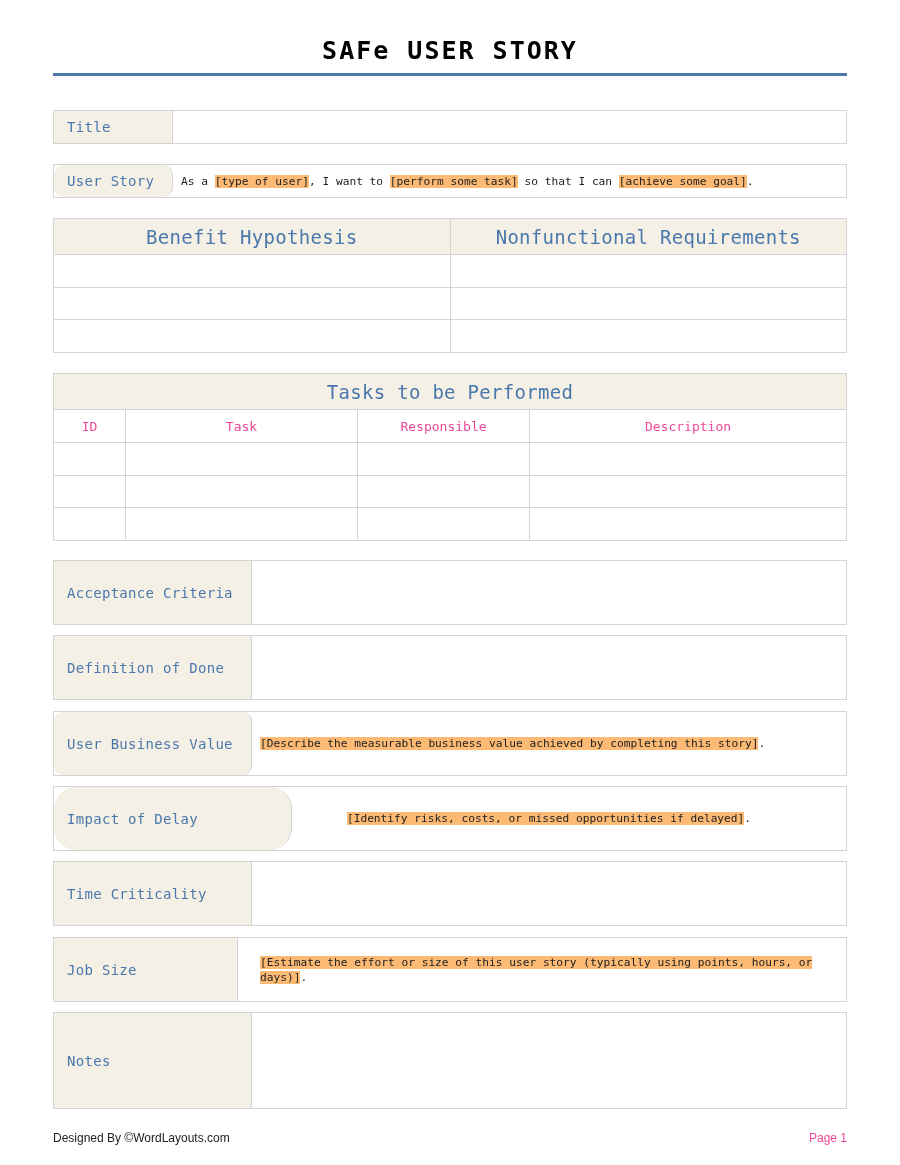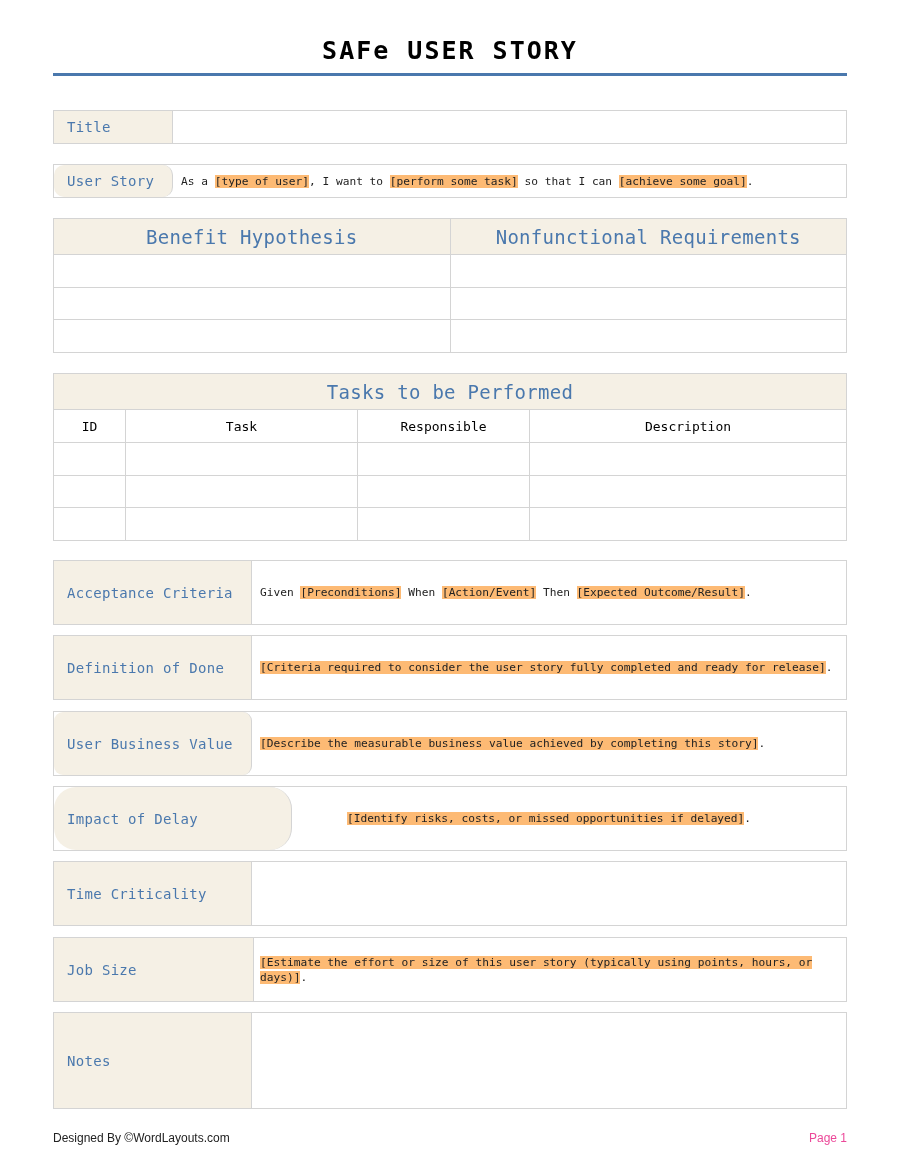--- a/index.html
+++ b/index.html
@@ -21,21 +21,21 @@
     }
     .value-cell {
       position: absolute; top: 0; bottom: 0; right: 0;
       display: flex; align-items: center; padding: 0 8px; font-size: 11.2px; line-height: 15px; color: #222;
     }
     .hl { background: #fdba74; }
 
     table { border-collapse: collapse; width: 100%; height: 100%; table-layout: fixed; }
     td, th { border: 1px solid #d4d4d4; }
     .hdr-cell { background: #f5f0e5; color: #4a78ad; font-weight: normal; font-size: 19px; text-align: center; letter-spacing: 0.3px; }
-    .col-head { font-weight: normal; font-size: 13px; color: #000000; text-align: center; }
+    .col-head { font-weight: normal; font-size: 13px; color: #ec4899; text-align: center; }
     .tbl-block { position: absolute; left: 53px; width: 794px; }
 
     .footer-left { position: absolute; left: 53px; top: 1131px; font-family: "Liberation Sans", sans-serif; font-size: 12px; color: #222; }
     .footer-right { position: absolute; right: 53px; top: 1131px; font-family: "Liberation Sans", sans-serif; font-size: 12px; color: #ec4899; }
   </style>
 </head>
 <body>
 
 <div class="page-title">SAFe USER STORY</div>
 <div class="title-rule"></div>
@@ -110,30 +110,24 @@
           <td></td>
           <td></td>
           <td></td>
         </tr>
   </tbody>
     </table>
 </div>
 
 <div class="block" style="top:560px;height:65px;">
   <div class="label-cell" style="width:198px;">Acceptance Criteria</div>
-  <div class="value-cell" style="left:198px;">
-    <span><span>Given </span><span class="hl">[Preconditions]</span><span> When </span><span class="hl">[Action/Event]</span><span> Then </span><span class="hl">[Expected Outcome/Result]</span><span>.</span></span>
-  </div>
 </div>
 
 <div class="block" style="top:635px;height:65px;">
   <div class="label-cell" style="width:198px;">Definition of Done</div>
-  <div class="value-cell" style="left:198px;">
-    <span><span class="hl">[Criteria required to consider the user story fully completed and ready for release]</span><span>.</span></span>
-  </div>
 </div>
 
 <div class="block" style="top:711px;height:65px;">
   <div class="label-cell" style="width:198px;border-radius:9px;">User Business Value</div>
   <div class="value-cell" style="left:198px;">
     <span><span class="hl">[Describe the measurable business value achieved by completing this story]</span><span>.</span></span>
   </div>
 </div>
 
 <div class="block" style="top:786px;height:65px;">
@@ -141,21 +135,21 @@
   <div class="value-cell" style="left:198px;justify-content:center;">
     <span><span class="hl">[Identify risks, costs, or missed opportunities if delayed]</span><span>.</span></span>
   </div>
 </div>
 
 <div class="block" style="top:861px;height:65px;">
   <div class="label-cell" style="width:198px;">Time Criticality</div>
 </div>
 
 <div class="block" style="top:937px;height:65px;">
-  <div class="label-cell" style="width:200px;">Job Size</div>
+  <div class="label-cell" style="width:184px;">Job Size</div>
   <div class="value-cell" style="left:198px;">
     <span><span class="hl">[Estimate the effort or size of this user story (typically using points, hours, or days)]</span><span>.</span></span>
   </div>
 </div>
 
 <div class="block" style="top:1012px;height:97px;">
   <div class="label-cell" style="width:198px;">Notes</div>
   <div class="value-cell" style="left:198px;"></div>
 </div>
 

